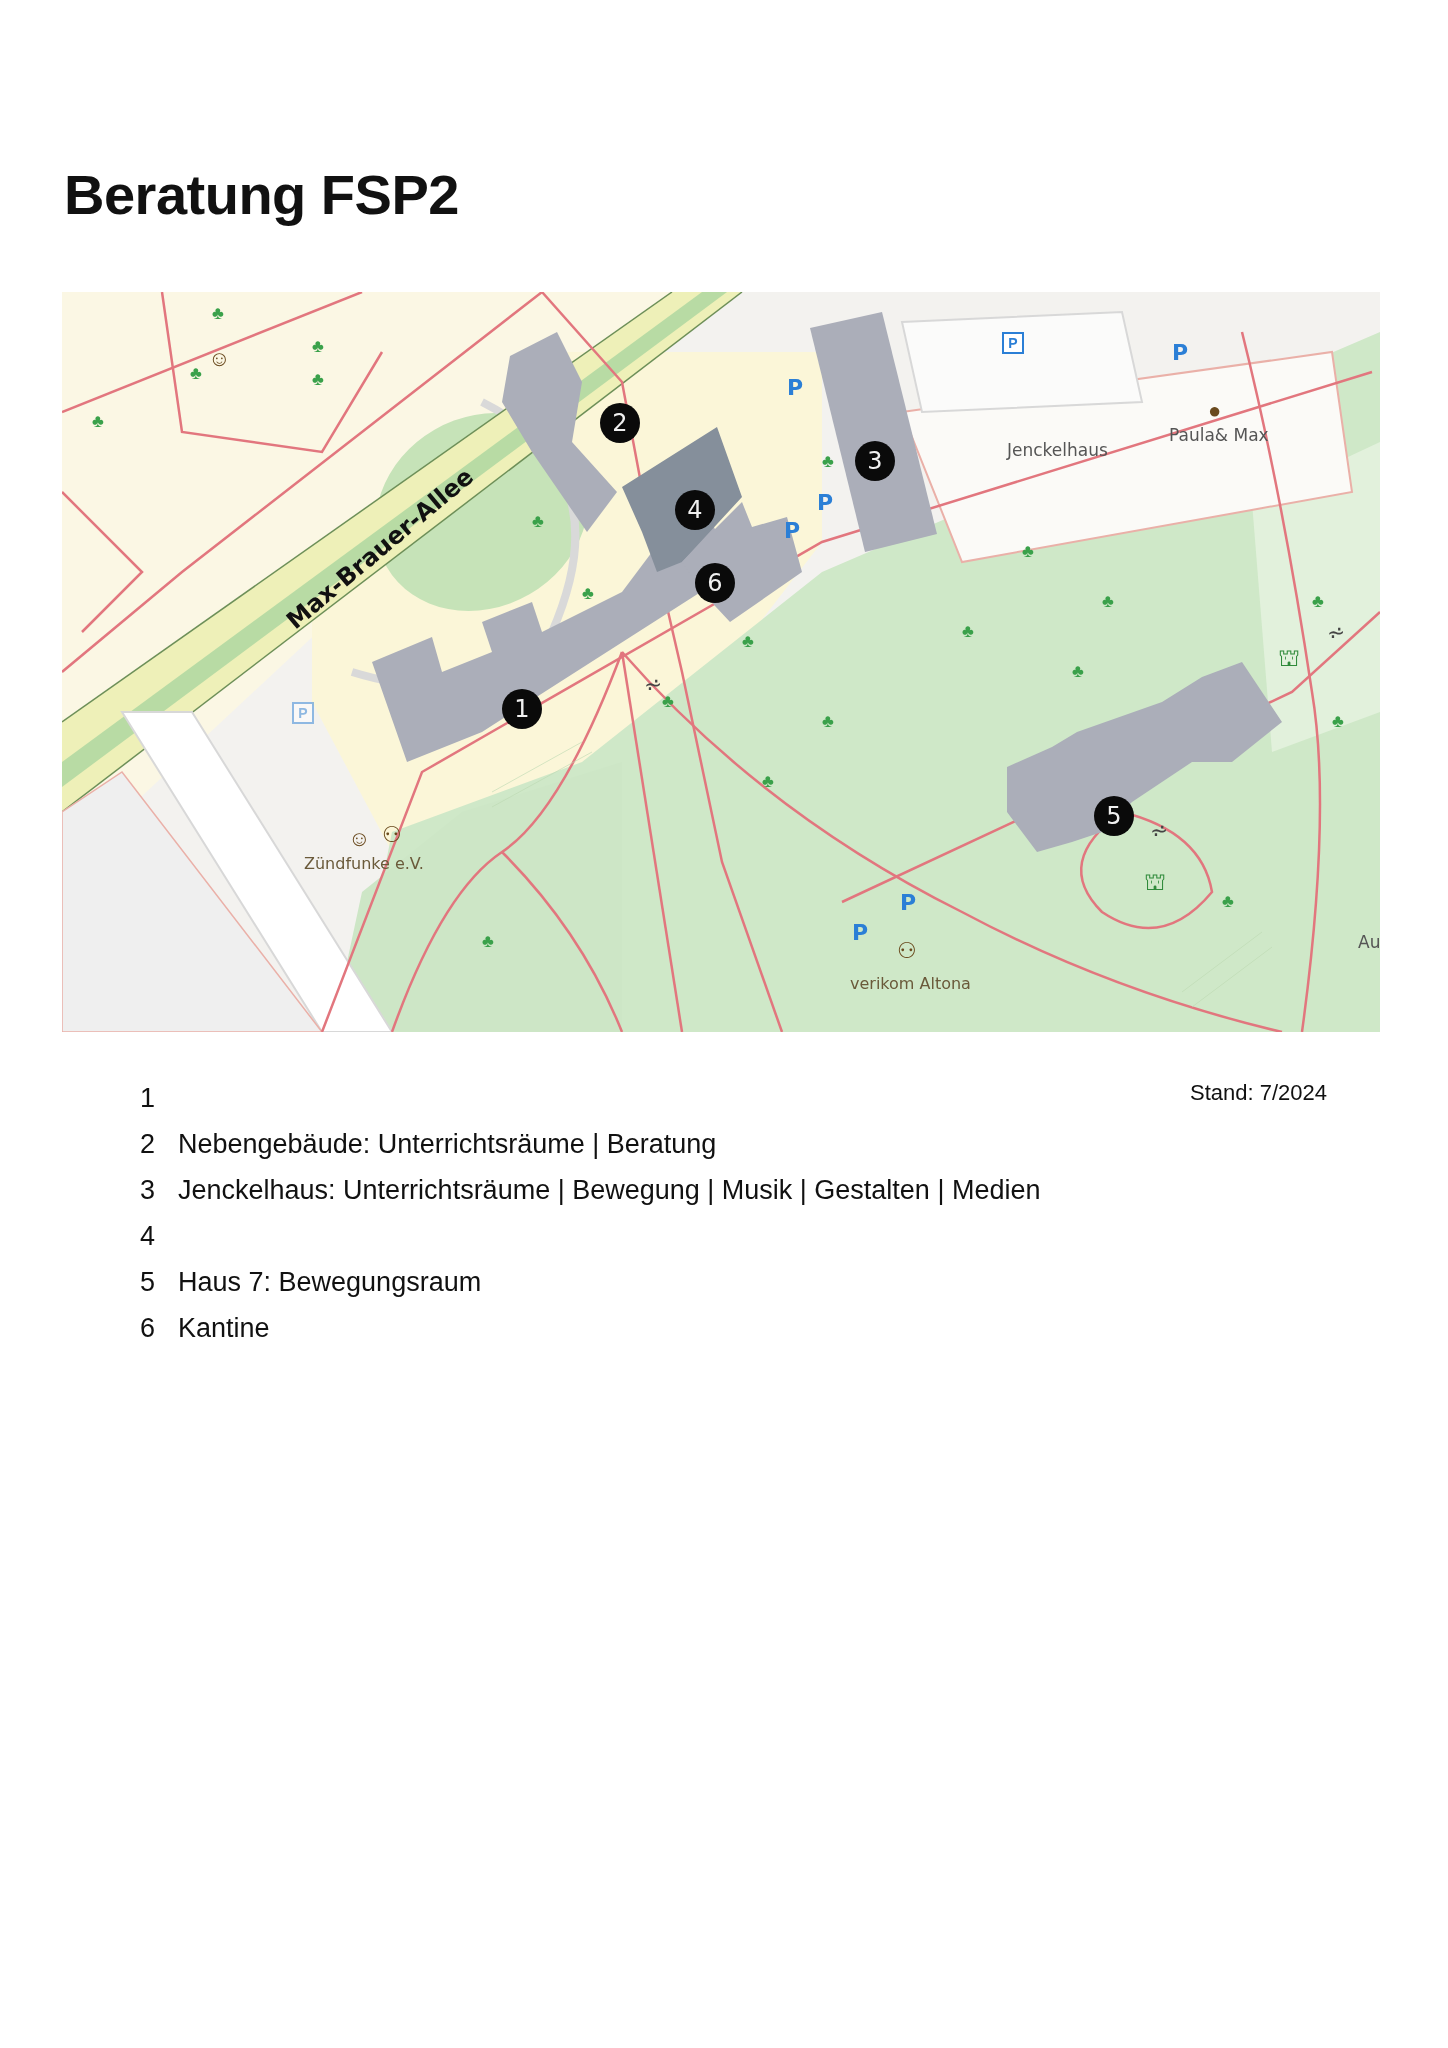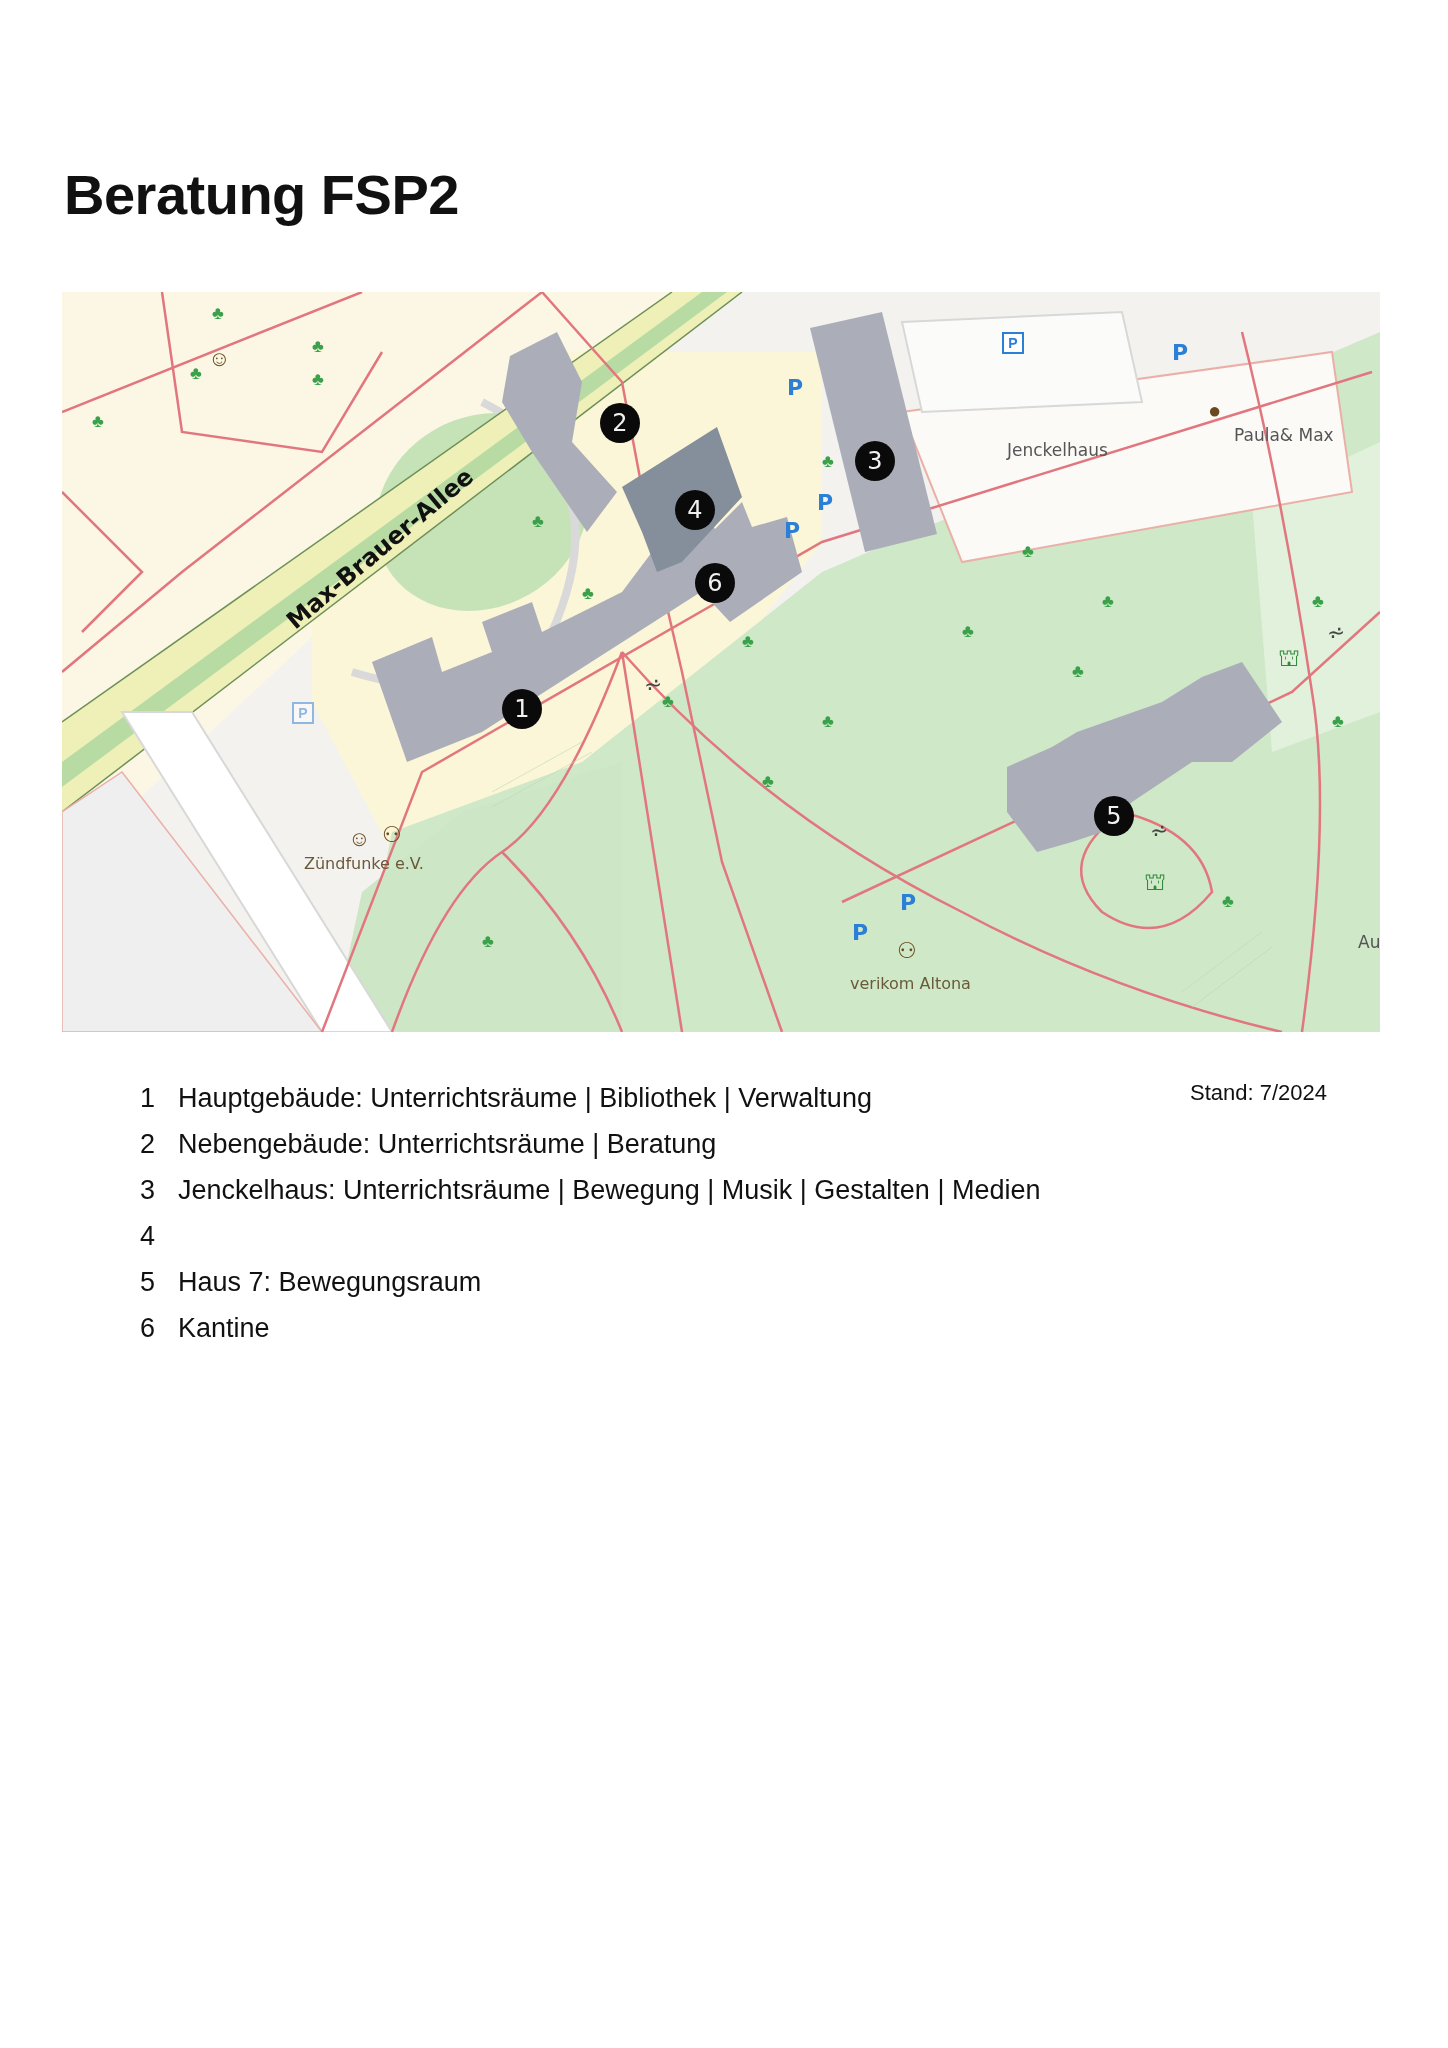--- a/index.html
+++ b/index.html
@@ -139,37 +139,36 @@
   <span class="icon play" style="left:1082px;top:578px">⛫</span>
 
   <span class="icon poi-brown" style="left:146px;top:56px">☺</span>
   <span class="icon poi-brown" style="left:1146px;top:108px">●</span>
   <span class="icon poi-brown" style="left:286px;top:536px">☺</span>
   <span class="icon poi-brown" style="left:320px;top:532px">⚇</span>
   <span class="icon poi-brown" style="left:835px;top:648px">⚇</span>
 
   <span class="street" style="left:228px;top:318px">Max-Brauer-Allee</span>
   <span class="maplabel" style="left:945px;top:148px">Jenckelhaus</span>
-  <span class="maplabel" style="left:1172px;top:133px">Paula&amp; Max</span>
+  <span class="maplabel" style="left:1107px;top:133px">Paula&amp; Max</span>
   <span class="maplabel brown" style="left:242px;top:562px">Zündfunke e.V.</span>
   <span class="maplabel brown" style="left:788px;top:682px">verikom Altona</span>
   <span class="maplabel" style="left:1296px;top:640px">Aug</span>
 
   <div class="marker" style="left:460px;top:417px">1</div>
   <div class="marker" style="left:558px;top:131px">2</div>
   <div class="marker" style="left:813px;top:169px">3</div>
   <div class="marker" style="left:633px;top:218px">4</div>
   <div class="marker" style="left:1052px;top:524px">5</div>
   <div class="marker" style="left:653px;top:291px">6</div>
 </div>
 
 <ul class="legend">
   <li>
       <span class="num">1</span>
-      <span>Hauptgebäude: Unterrichtsräume | Bibliothek | Verwaltung</span>
     </li>
   <li>
       <span class="num">2</span>
       <span>Nebengebäude: Unterrichtsräume | Beratung</span>
     </li>
   <li>
       <span class="num">3</span>
       <span>Jenckelhaus: Unterrichtsräume | Bewegung | Musik | Gestalten | Medien</span>
     </li>
   <li>

